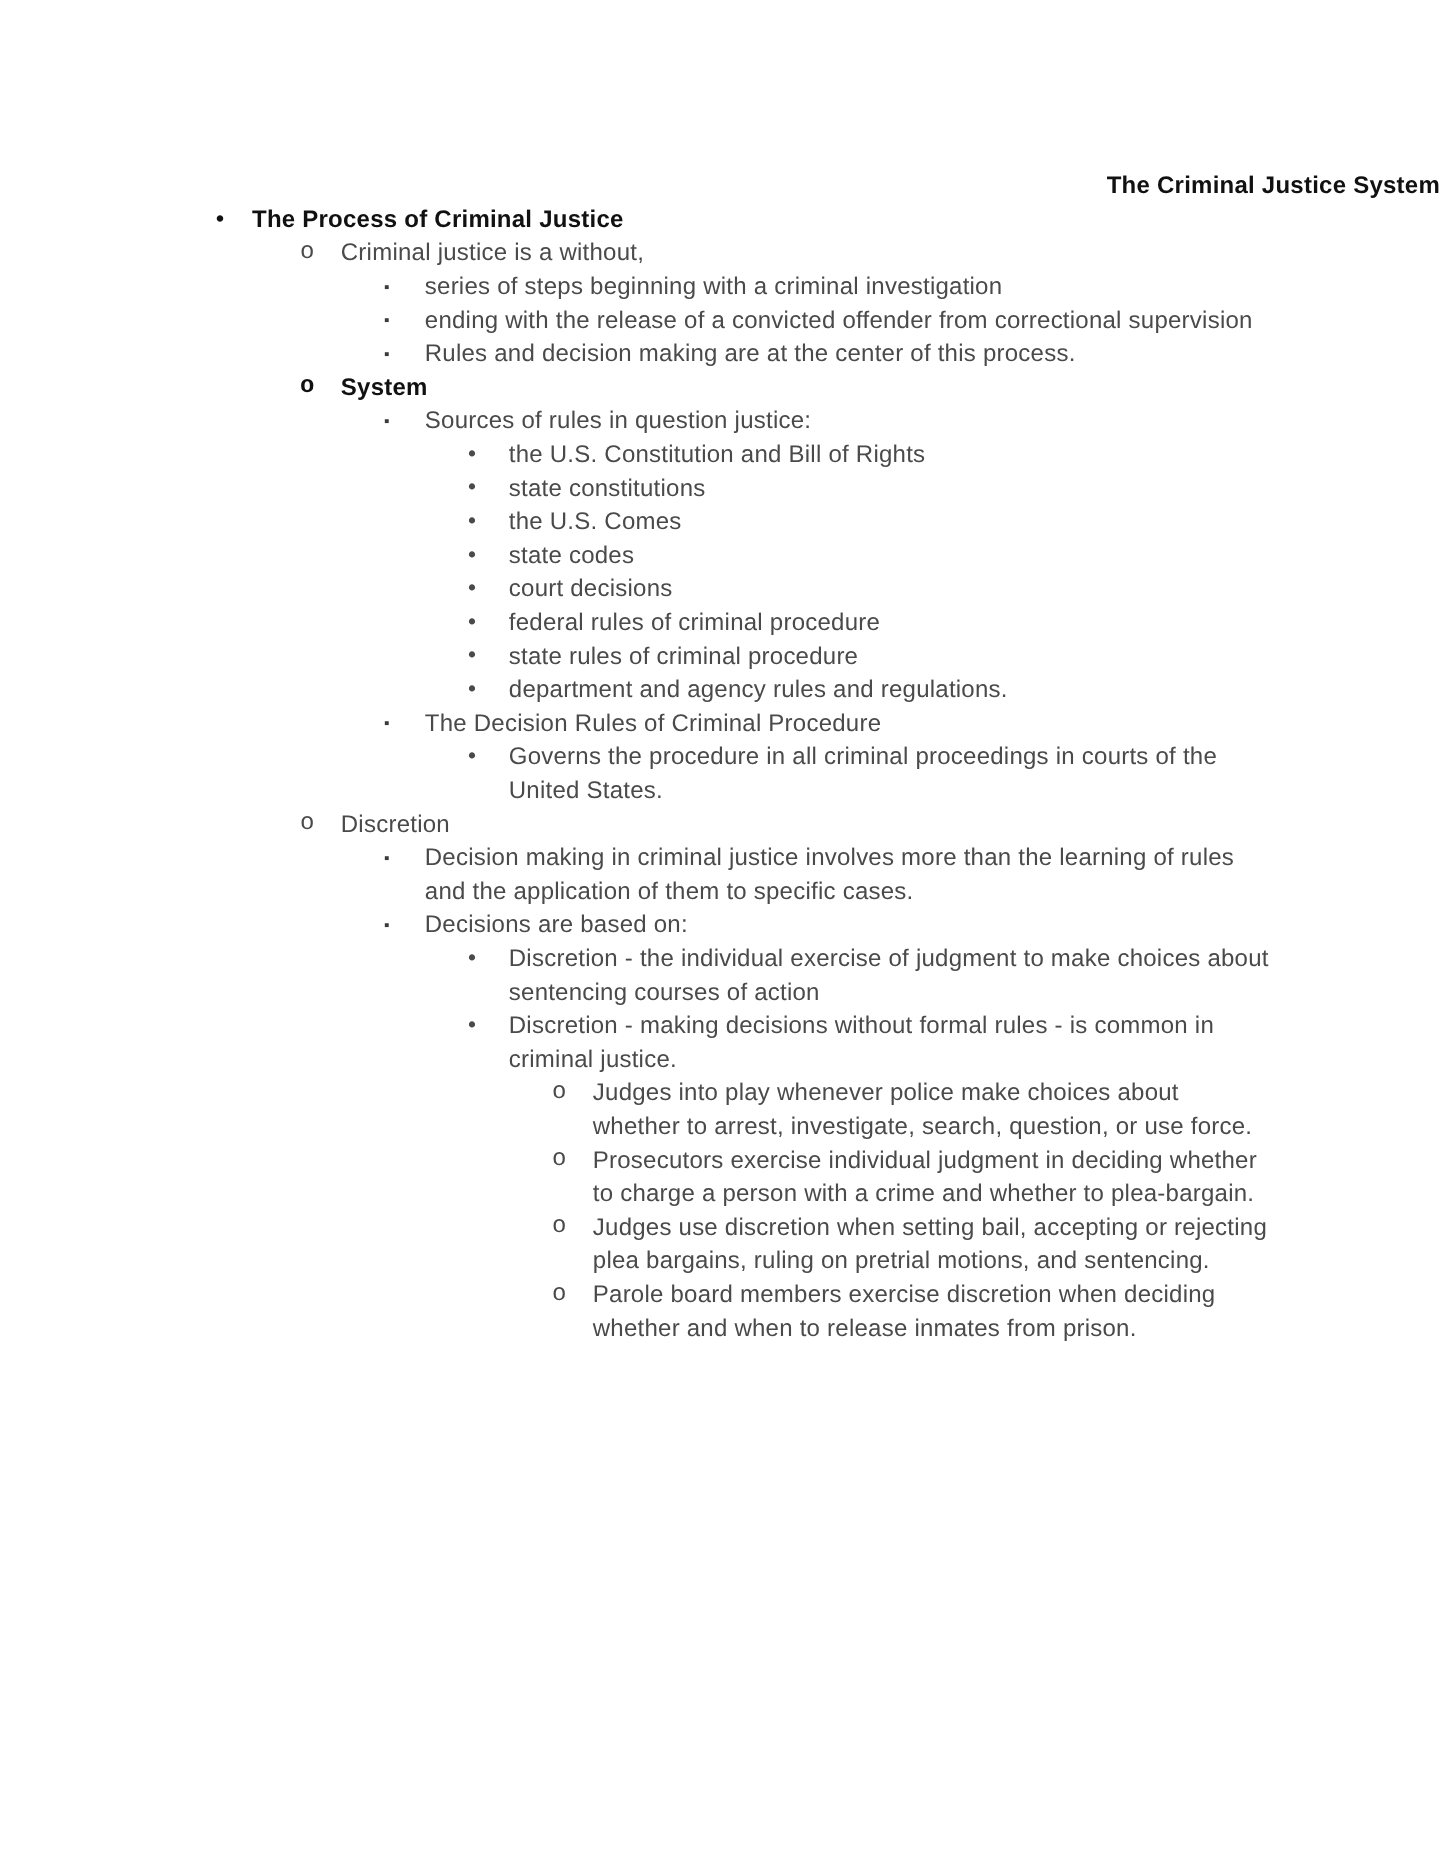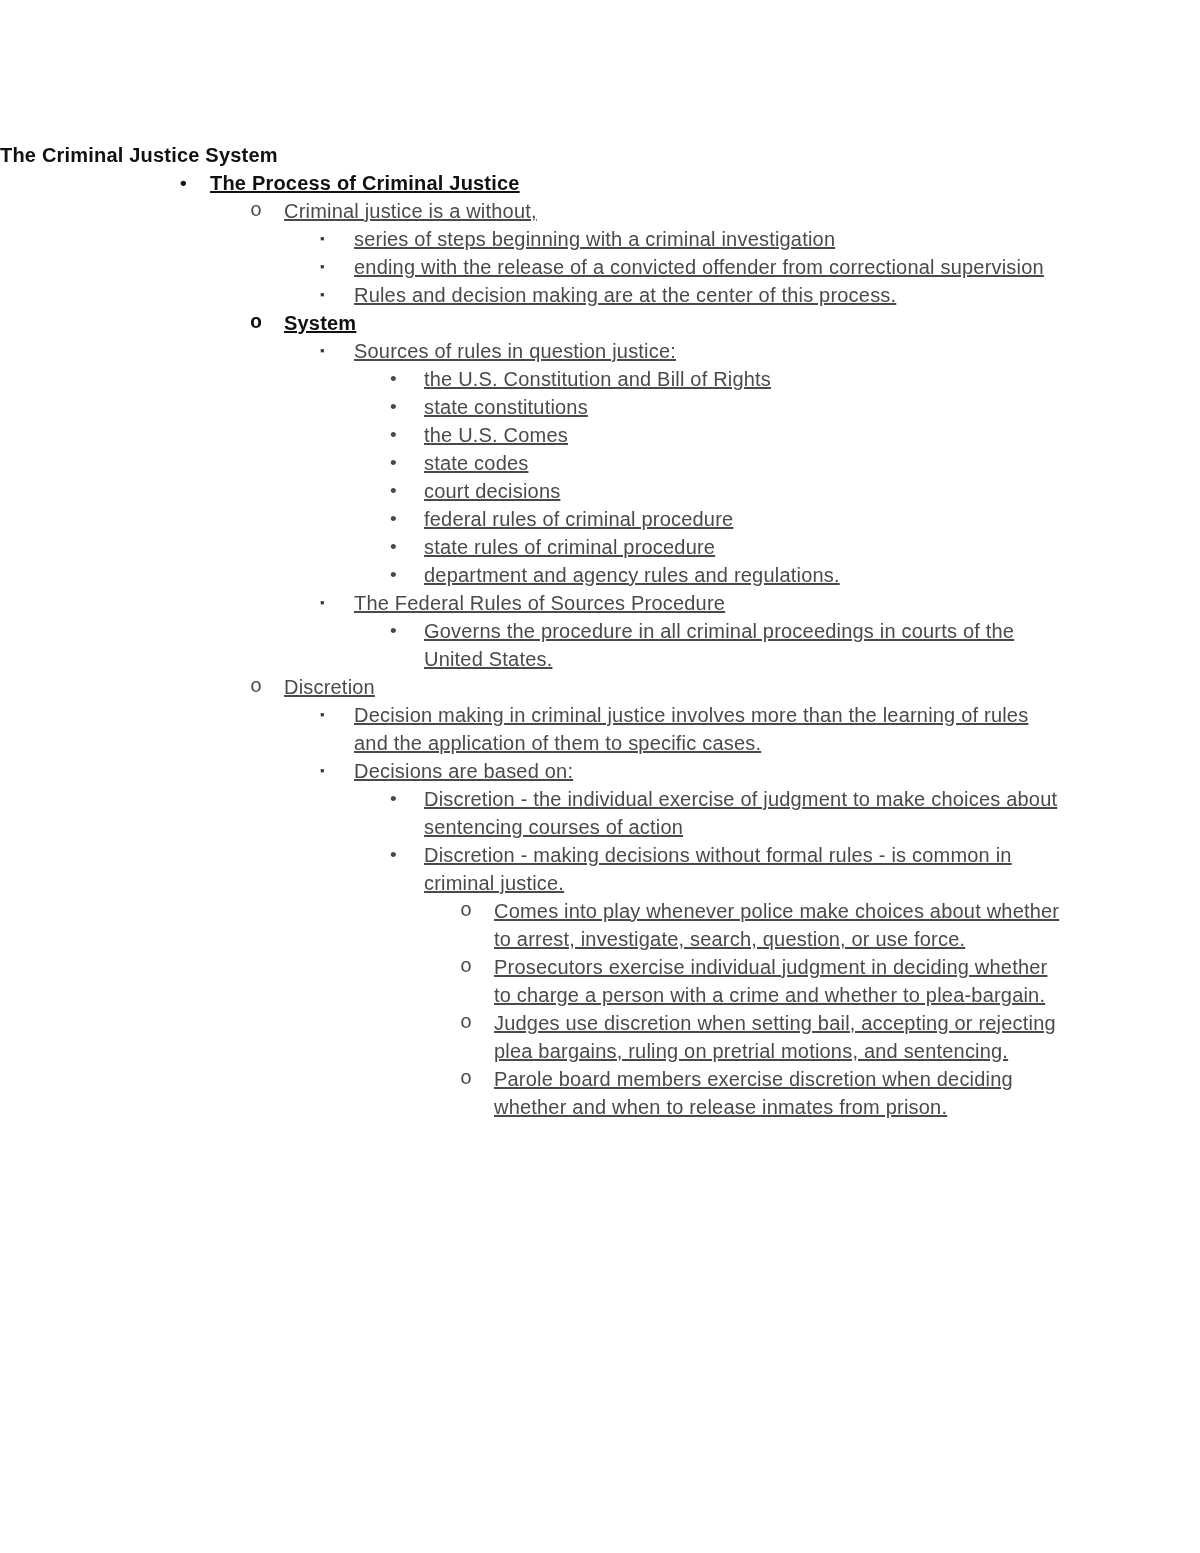--- a/index.html
+++ b/index.html
@@ -20,21 +20,21 @@
   .page {
     box-sizing: border-box;
     width: 1200px;
     height: 1553px;
     padding: 141px 140px 0 180px;
     background: #ffffff;
   }
   .doc-title {
     margin-left: -180px;
     margin-right: -140px;
-    text-align: left;
+    text-align: right;
     font-weight: bold;
     color: #111111;
   }
   .row {
     display: flex;
     align-items: flex-start;
   }
   .row .marker {
     flex: 0 0 34px;
     user-select: none;
@@ -54,21 +54,20 @@
     color: #3a3a3a;
   }
   .m-o {
     font-family: "Liberation Mono", monospace;
   }
   .m-bullet {
     font-size: 19px;
   }
   .txt {
     flex: 1 1 auto;
-    text-decoration: underline;
   }
 </style>
 </head>
 <body>
 
 <div class="page">
   <div class="doc-title">The Criminal Justice System</div>
   <div>
       <div class="row lvl1 bold">
         <span class="marker m-bullet">•</span>
@@ -125,21 +124,21 @@
       <div class="row lvl4">
         <span class="marker m-bullet">•</span>
         <span class="txt">state rules of criminal procedure</span>
       </div>
       <div class="row lvl4">
         <span class="marker m-bullet">•</span>
         <span class="txt">department and agency rules and regulations.</span>
       </div>
       <div class="row lvl3">
         <span class="marker m-square">▪</span>
-        <span class="txt">The Federal Rules of Sources Procedure</span>
+        <span class="txt">The Decision Rules of Criminal Procedure</span>
       </div>
       <div class="row lvl4">
         <span class="marker m-bullet">•</span>
         <span class="txt">Governs the procedure in all criminal proceedings in courts of the United States.</span>
       </div>
       <div class="row lvl2">
         <span class="marker m-o">o</span>
         <span class="txt">Discretion</span>
       </div>
       <div class="row lvl3">
@@ -153,21 +152,21 @@
       <div class="row lvl4">
         <span class="marker m-bullet">•</span>
         <span class="txt">Discretion - the individual exercise of judgment to make choices about sentencing courses of action</span>
       </div>
       <div class="row lvl4">
         <span class="marker m-bullet">•</span>
         <span class="txt">Discretion - making decisions without formal rules - is common in criminal justice.</span>
       </div>
       <div class="row lvl5">
         <span class="marker m-o">o</span>
-        <span class="txt">Comes into play whenever police make choices about whether to arrest, investigate, search, question, or use force.</span>
+        <span class="txt">Judges into play whenever police make choices about whether to arrest, investigate, search, question, or use force.</span>
       </div>
       <div class="row lvl5">
         <span class="marker m-o">o</span>
         <span class="txt">Prosecutors exercise individual judgment in deciding whether to charge a person with a crime and whether to plea-bargain.</span>
       </div>
       <div class="row lvl5">
         <span class="marker m-o">o</span>
         <span class="txt">Judges use discretion when setting bail, accepting or rejecting plea bargains, ruling on pretrial motions, and sentencing.</span>
       </div>
       <div class="row lvl5">

